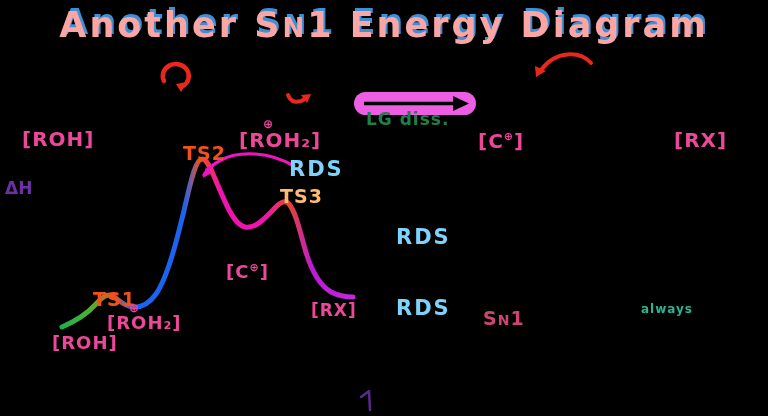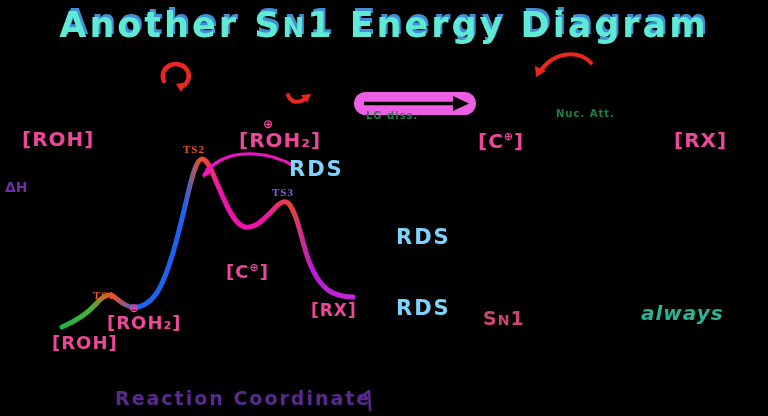--- a/index.html
+++ b/index.html
@@ -1,52 +1,52 @@
 <!DOCTYPE html>
 <html><head>
 <meta charset="utf-8">
 <style>
   html,body{margin:0;padding:0;background:#000;}
   .canvas{position:relative;width:768px;height:416px;background:#000000;overflow:hidden;
           font-family:"DejaVu Sans",sans-serif;font-weight:700;}
   .overlay{position:absolute;left:0;top:0;width:768px;height:416px;}
   .lbl{position:absolute;white-space:nowrap;line-height:1;}
   .title{left:0;top:8px;width:768px;text-align:center;font-size:35px;letter-spacing:3px;
-         color:#5eead4;text-shadow:2px -3px 0 #3e8fd4;}
+         color:#fca5a5;text-shadow:2px -3px 0 #3e8fd4;}
   .title .smallcap{font-size:26px;}
   .blue{color:#ec4899;letter-spacing:1px;}
-  .green{color:#1d8047;font-size:10px;letter-spacing:1px;}
+  .green{color:#1d8047;font-size:17px;letter-spacing:1px;}
   .magenta{color:#7dd3fc;font-size:21px;letter-spacing:2px;}
-  .orange{color:#f1501f;font-size:11px;letter-spacing:1px;font-family:Liberation Serif, serif;}
+  .orange{color:#f1501f;font-size:19px;letter-spacing:1px;}
   .purple{color:#6d2fa6;}
   .charge{position:absolute;font-size:12px;top:-12px;line-height:1;}
   .sup{font-size:11px;vertical-align:super;}
   
   .roh-top{left:22px;top:129px;font-size:20px;}
   .roh2-top{left:239px;top:130px;font-size:20px;}
   .roh2-top .charge{left:24px;}
   .rds-top{left:289px;top:159px;}
   .c-top{left:478px;top:131px;font-size:20px;}
   .rx-top{left:674px;top:130px;font-size:20px;}
   .lg-diss{left:366px;top:111px;}
   .nuc-att{left:556px;top:109px;}
-  .delta-h{left:5px;top:180px;font-size:14px;}
+  .delta-h{left:5px;top:180px;font-size:17px;}
   .ts1{left:93px;top:290px;}
   .ts2{left:183px;top:144px;}
-  .ts3{left:272px;top:187px;color:#8b5cf6;}
+  .ts3{left:280px;top:187px;color:#fdba74;}
   .c-curve{left:226px;top:262px;font-size:18px;}
   .rx-curve{left:311px;top:302px;font-size:17px;}
   .roh-bottom{left:52px;top:334px;font-size:18px;}
   .roh2-bottom{left:107px;top:314px;font-size:18px;}
   .roh2-bottom .charge{left:22px;}
   .rds-mid{left:396px;top:227px;}
   .rds-bottom{left:396px;top:298px;}
   .sn1{left:483px;top:309px;font-size:19px;color:#cc4670;letter-spacing:1px;}
   .sn1 .smallcap{font-size:14px;}
-  .always{left:641px;top:303px;font-size:20px;color:#2bb493;letter-spacing:1px;font-style:italic;}
+  .always{left:641px;top:303px;font-size:12px;color:#2bb493;letter-spacing:1px;}
   .x-axis{left:115px;top:389px;font-size:19px;color:#582a8e;letter-spacing:2px;}
 </style>
 </head>
 <body>
 
 <div class="canvas">
 
   <svg class="overlay" viewBox="0 0 768 416">
     <defs>
       <linearGradient id="curveGrad" gradientUnits="userSpaceOnUse" x1="62" y1="0" x2="353" y2="0">
@@ -90,24 +90,22 @@
   </svg>
 
   <div class="lbl title"><span>Another S</span><span class="smallcap">N</span><span>1 Energy Diagram</span></div>
 
   <div class="lbl blue roh-top">[ROH]</div>
   <div class="lbl blue roh2-top"><span>[ROH₂]</span><span class="charge">⊕</span></div>
   <div class="lbl magenta rds-top">RDS</div>
   <div class="lbl blue c-top"><span>[C</span><span class="sup">⊕</span><span>]</span></div>
   <div class="lbl blue rx-top">[RX]</div>
   <div class="lbl green lg-diss">LG diss.</div>
-  <div class="lbl green nuc-att">Nuc. Att.</div>
 
   <div class="lbl purple delta-h">ΔH</div>
-  <div class="lbl x-axis">Reaction Coordinate</div>
 
   <div class="lbl orange ts1">TS1</div>
   <div class="lbl orange ts2">TS2</div>
   <div class="lbl orange ts3">TS3</div>
 
   <div class="lbl blue roh-bottom">[ROH]</div>
   <div class="lbl blue roh2-bottom"><span>[ROH₂]</span><span class="charge">⊕</span></div>
   <div class="lbl blue c-curve"><span>[C</span><span class="sup">⊕</span><span>]</span></div>
   <div class="lbl blue rx-curve">[RX]</div>
 

